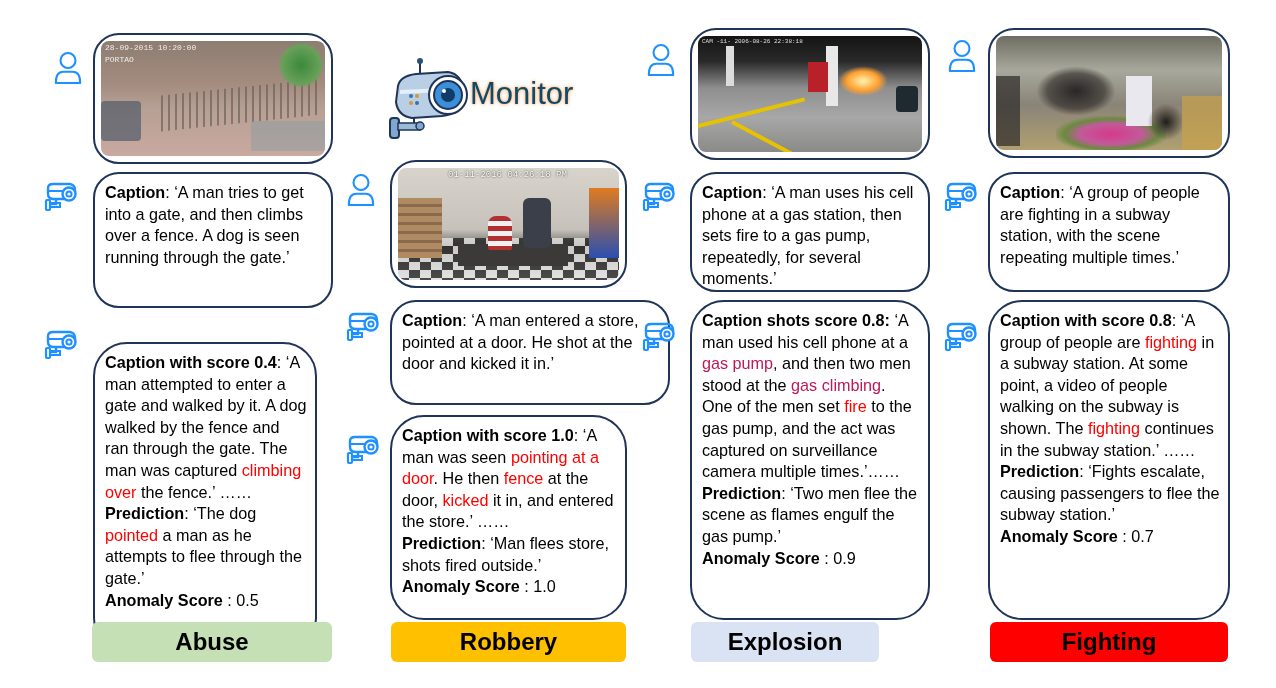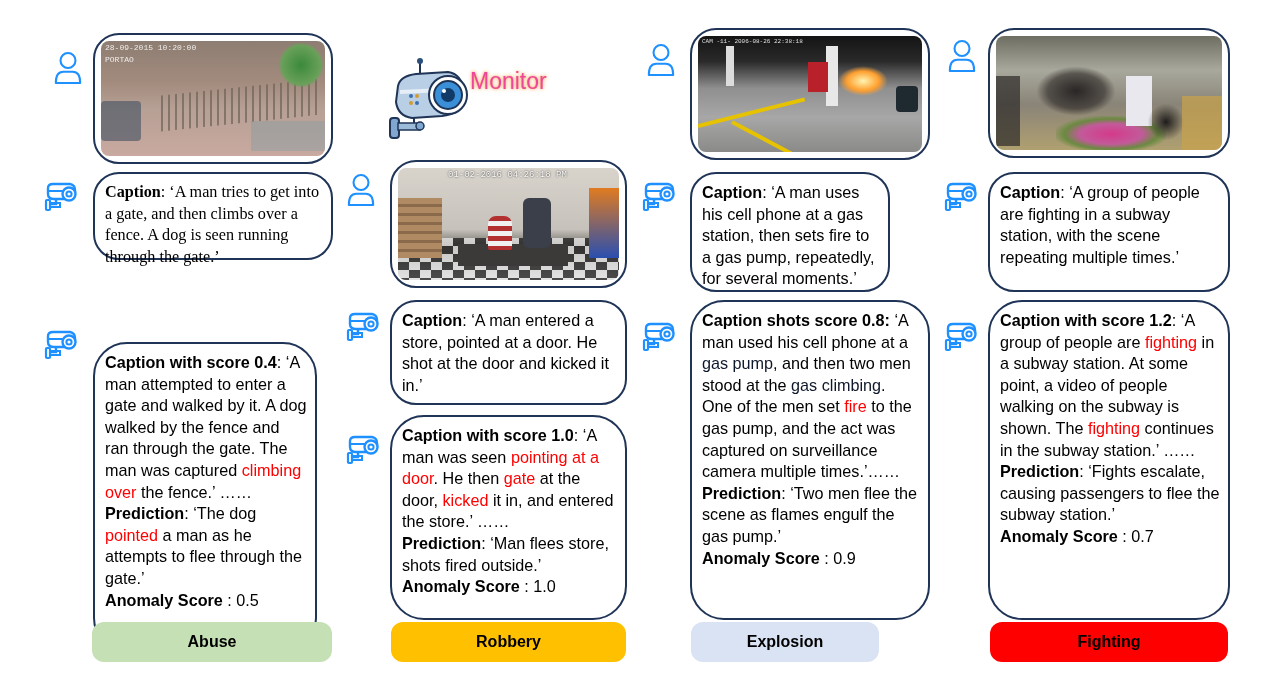--- a/index.html
+++ b/index.html
@@ -4,25 +4,25 @@
 <style>
   html, body { margin:0; padding:0; background:#ffffff; }
   body { width:1276px; height:688px; position:relative; overflow:hidden; font-family:"Liberation Sans", sans-serif; color:#000; }
   .abs { position:absolute; }
   .box { position:absolute; border:2px solid #1f3456; border-radius:26px; background:#fff; box-sizing:border-box; }
   .img-box { overflow:hidden; padding:6px; }
   .scene { width:100%; height:100%; border-radius:8px; position:relative; overflow:hidden; }
   .text-box { padding:8px 8px 6px 10px; font-size:16.2px; line-height:21.6px; }
   .text-box b { font-weight:bold; }
   .hl-red { color:#ff0000; }
-  .hl-orange { color:#0f172a; }
-  .label { position:absolute; height:40px; border-radius:12px; font-weight:bold; font-size:16px; display:flex; align-items:center; justify-content:center; }
+  .hl-orange { color:#be185d; }
+  .label { position:absolute; height:40px; border-radius:6px; font-weight:bold; font-size:24px; display:flex; align-items:center; justify-content:center; }
   .icon { position:absolute; }
   .stamp { position:absolute; top:2px; left:4px; font-family:"Liberation Mono", monospace; font-size:8px; color:#fff; opacity:.85; }
-  .monitor-text { position:absolute; left:470px; top:68px; font-size:23px; color:#ec4899; text-shadow:0 0 4px #ffb070, 0 0 2px #ffb070; }
+  .monitor-text { position:absolute; left:470px; top:76px; font-size:31px; color:#0c4a6e; text-shadow:0 0 4px #ffb070, 0 0 2px #ffb070; }
 </style>
 </head>
 <body>
 
 <svg width="0" height="0" style="position:absolute">
   <defs>
     <symbol id="user-sym" viewBox="0 0 32 36">
       <circle cx="16" cy="10" r="8" fill="none" stroke="#1e90ff" stroke-width="2.2"></circle>
       <path d="M3 34 Q3 22 11 22 L21 22 Q29 22 29 34 Z" fill="none" stroke="#1e90ff" stroke-width="2.2" stroke-linejoin="round"></path>
     </symbol>
@@ -70,21 +70,21 @@
     <div class="abs" style="right:0;top:2px;width:48px;height:44px;background:radial-gradient(circle,#3b8a3b 0%,#6aa05a 60%,transparent 70%);"></div>
     <div class="abs" style="left:150px;top:80px;width:80px;height:30px;background:#7d9ca6;opacity:.4;"></div>
     <div class="stamp">28-09-2015 10:20:00</div>
     <div class="stamp" style="top:14px;">PORTAO</div>
   </div>
 </div>
 
 <div class="icon" style="left:44px;top:180px;width:34px;height:34px;"><svg width="34" height="34">
       <use href="#cam-sym"></use>
     </svg></div>
-<div class="box text-box" style="left:93px;top:172px;width:240px;height:88px;font-family:Liberation Serif, serif;">
+<div class="box text-box" style="left:93px;top:172px;width:240px;height:136px;">
   <b>Caption</b><span>: ‘A man tries to get into a gate, and then climbs over a fence. A dog is seen running through the gate.’</span>
 </div>
 
 <div class="icon" style="left:44px;top:328px;width:34px;height:34px;"><svg width="34" height="34">
       <use href="#cam-sym"></use>
     </svg></div>
 <div class="box text-box" style="left:93px;top:310px;width:224px;height:310px;border-radius:34px;margin-top:32px;">
   <b>Caption with score 0.4</b><span>: ‘A man attempted to enter a gate and walked by it. A dog walked by the fence and ran through the gate. The man was captured </span><span class="hl-red">climbing over</span><span> the fence.’ ……</span><br>
   <b>Prediction</b><span>: ‘The dog </span><span class="hl-red">pointed</span><span> a man as he attempts to flee through the gate.’</span><br>
   <b>Anomaly Score</b><span> : 0.5</span>
@@ -95,36 +95,36 @@
       <use href="#user-sym"></use>
     </svg></div>
 <div class="box img-box" style="left:390px;top:160px;width:237px;height:128px;">
   <div class="scene" style="background:linear-gradient(180deg,#d8d4cc 0%,#c6c2bb 55%,#6b6762 70%,#d0d0d0 100%);">
     <div class="abs" style="left:0;top:70px;width:100%;height:42px;background:repeating-conic-gradient(#1f1f1f 0 25%,#e8e8e8 0 50%) 0 0/22px 16px;opacity:.75;"></div>
     <div class="abs" style="left:60px;top:76px;width:110px;height:22px;background:#3c3a38;"></div>
     <div class="abs" style="left:0;top:30px;width:44px;height:60px;background:repeating-linear-gradient(180deg,#b08a62 0 6px,#8a6a4a 6px 9px);"></div>
     <div class="abs" style="left:90px;top:48px;width:24px;height:34px;background:repeating-linear-gradient(180deg,#b23030 0 5px,#f0f0f0 5px 10px);border-radius:8px 8px 2px 2px;"></div>
     <div class="abs" style="left:125px;top:30px;width:28px;height:50px;background:#3a3f4a;border-radius:6px;"></div>
     <div class="abs" style="right:0;top:20px;width:30px;height:70px;background:linear-gradient(180deg,#e07b20,#2a4fb0);"></div>
-    <div class="stamp" style="left:50px;color:#fff;text-shadow:0 0 2px #000;font-size:9px;">01-02-2016 04:26:18 PM</div>
+    <div class="stamp" style="left:50px;color:#fff;text-shadow:0 0 2px #000;font-size:9px;">01-11-2016 04:26:18 PM</div>
   </div>
 </div>
 
 <div class="icon" style="left:346px;top:310px;width:34px;height:34px;"><svg width="34" height="34">
       <use href="#cam-sym"></use>
     </svg></div>
-<div class="box text-box" style="left:390px;top:300px;width:237px;height:105px;">
+<div class="box text-box" style="left:390px;top:300px;width:280px;height:105px;">
   <b>Caption</b><span>: ‘A man entered a store, pointed at a door. He shot at the door and kicked it in.’</span>
 </div>
 
 <div class="icon" style="left:346px;top:433px;width:34px;height:34px;"><svg width="34" height="34">
       <use href="#cam-sym"></use>
     </svg></div>
 <div class="box text-box" style="left:390px;top:415px;width:237px;height:205px;border-radius:34px;">
-  <b>Caption with score 1.0</b><span>: ‘A man was seen </span><span class="hl-red">pointing at a door</span><span>. He then </span><span class="hl-red">gate</span><span> at the door, </span><span class="hl-red">kicked</span><span> it in, and entered the store.’ ……</span><br>
+  <b>Caption with score 1.0</b><span>: ‘A man was seen </span><span class="hl-red">pointing at a door</span><span>. He then </span><span class="hl-red">fence</span><span> at the door, </span><span class="hl-red">kicked</span><span> it in, and entered the store.’ ……</span><br>
   <b>Prediction</b><span>: ‘Man flees store, shots fired outside.’</span><br>
   <b>Anomaly Score</b><span> : 1.0</span>
 </div>
 <div class="label" style="left:391px;top:622px;width:235px;background:#ffc000;">Robbery</div>
 
 <div class="icon" style="left:646px;top:42px;width:30px;height:36px;"><svg width="30" height="36">
       <use href="#user-sym"></use>
     </svg></div>
 <div class="box img-box" style="left:690px;top:28px;width:240px;height:132px;">
   <div class="scene" style="background:linear-gradient(180deg,#141414 0%,#2a2a2a 22%,#8f8f8f 45%,#a7a7a7 70%,#8a8a88 100%);">
@@ -135,21 +135,21 @@
     <div class="abs" style="left:110px;top:26px;width:20px;height:30px;background:#b8202a;"></div>
     <div class="abs" style="left:140px;top:30px;width:50px;height:30px;background:radial-gradient(ellipse,#fff4b0 0%,#ffa030 45%,rgba(255,120,20,0) 70%);"></div>
     <div class="abs" style="right:4px;top:50px;width:22px;height:26px;background:#1f2a30;border-radius:4px;"></div>
     <div class="stamp" style="font-size:6px;">CAM -11- 2006-08-26 22:38:18</div>
   </div>
 </div>
 
 <div class="icon" style="left:642px;top:180px;width:34px;height:34px;"><svg width="34" height="34">
       <use href="#cam-sym"></use>
     </svg></div>
-<div class="box text-box" style="left:690px;top:172px;width:200px;height:120px;">
+<div class="box text-box" style="left:690px;top:172px;width:240px;height:120px;">
   <b>Caption</b><span>: ‘A man uses his cell phone at a gas station, then sets fire to a gas pump, repeatedly, for several moments.’</span>
 </div>
 
 <div class="icon" style="left:642px;top:320px;width:34px;height:34px;"><svg width="34" height="34">
       <use href="#cam-sym"></use>
     </svg></div>
 <div class="box text-box" style="left:690px;top:300px;width:240px;height:320px;border-radius:34px;">
   <b>Caption shots score 0.8:</b><span> ‘A man used his cell phone at a </span><span class="hl-orange">gas pump</span><span>, and then two men stood at the </span><span class="hl-orange">gas climbing</span><span>. One of the men set </span><span class="hl-red">fire</span><span> to the gas pump, and the act was captured on surveillance camera multiple times.’……</span><br>
   <b>Prediction</b><span>: ‘Two men flee the scene as flames engulf the gas pump.’</span><br>
   <b>Anomaly Score</b><span> : 0.9</span>
@@ -174,17 +174,17 @@
       <use href="#cam-sym"></use>
     </svg></div>
 <div class="box text-box" style="left:988px;top:172px;width:242px;height:120px;">
   <b>Caption</b><span>: ‘A group of people are fighting in a subway station, with the scene repeating multiple times.’</span>
 </div>
 
 <div class="icon" style="left:944px;top:320px;width:34px;height:34px;"><svg width="34" height="34">
       <use href="#cam-sym"></use>
     </svg></div>
 <div class="box text-box" style="left:988px;top:300px;width:242px;height:320px;border-radius:34px;">
-  <b>Caption with score 1.2</b><span>: ‘A group of people are </span><span class="hl-red">fighting</span><span> in a subway station. At some point, a video of people walking on the subway is shown. The </span><span class="hl-red">fighting</span><span> continues in the subway station.’ ……</span><br>
+  <b>Caption with score 0.8</b><span>: ‘A group of people are </span><span class="hl-red">fighting</span><span> in a subway station. At some point, a video of people walking on the subway is shown. The </span><span class="hl-red">fighting</span><span> continues in the subway station.’ ……</span><br>
   <b>Prediction</b><span>: ‘Fights escalate, causing passengers to flee the subway station.’</span><br>
   <b>Anomaly Score</b><span> : 0.7</span>
 </div>
 <div class="label" style="left:990px;top:622px;width:238px;background:#ff0000;">Fighting</div>
 
 </body></html>

